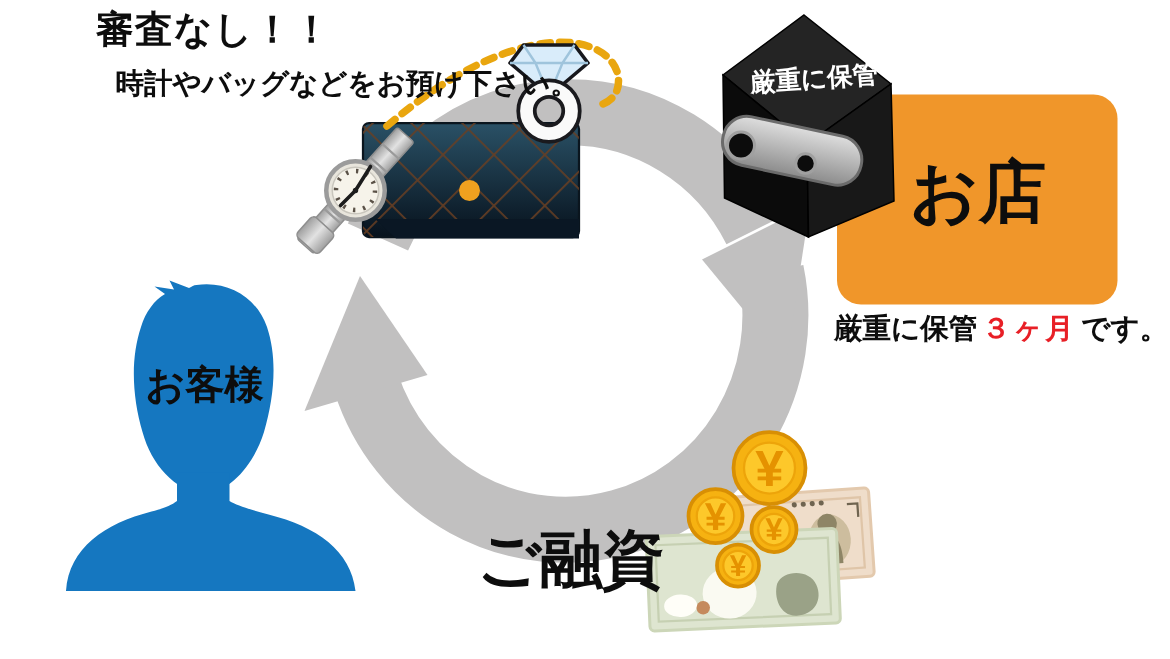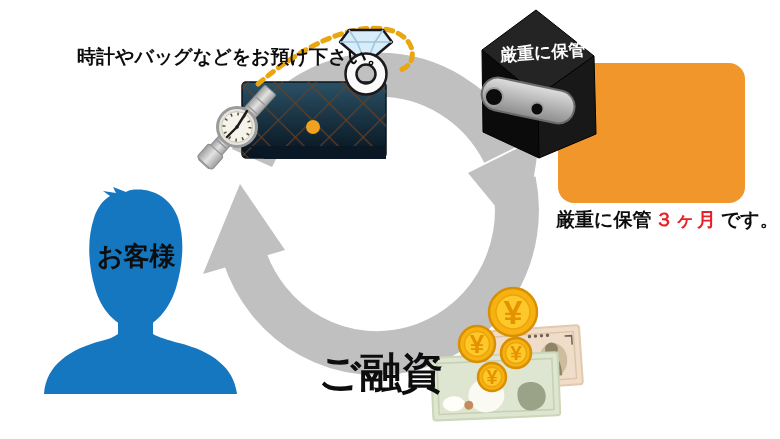--- a/index.html
+++ b/index.html
@@ -136,21 +136,23 @@
       <text x="492" y="384" font-size="20" fill="#e59200">¥</text>
     </g>
   </g>
 
   <g fill="#1577c0">
     <path d="M 131 190 C 152 187 171 198 178 218 C 185 239 183 264 176 288 C 169 310 155 326 136 331 C 116 326 101 310 95 288 C 88 264 87 239 94 218 C 97 208 103 200 110 196 L 103 191 L 116 193 L 113 187 L 126 192 C 128 191 129 190 131 190 Z"></path>
     <path d="M 44 394 C 46 365 70 349 101 341 C 109 339 114 337 118 334 L 118 315 L 153 315 L 153 334 C 158 337 168 340 179 343 C 211 351 234 367 237 394 Z"></path>
   </g>
 </svg>
 
+<div class="txt" id="headline">審査なし！！</div>
 <div class="txt" id="subheadline">時計やバッグなどをお預け下さい。</div>
 <div class="txt" id="vault-label">厳重に保管</div>
+<div class="txt" id="shop-name">お店</div>
 <div class="txt" id="storage-note">
   <span>厳重に保管</span><span class="hl" style="color: rgb(232, 31, 38);">３ヶ月</span><span>です。</span>
 </div>
 <div class="txt" id="customer-label">お客様</div>
 <div class="txt" id="loan-label">ご融資</div>
 
 </div>
 
 </body></html>

